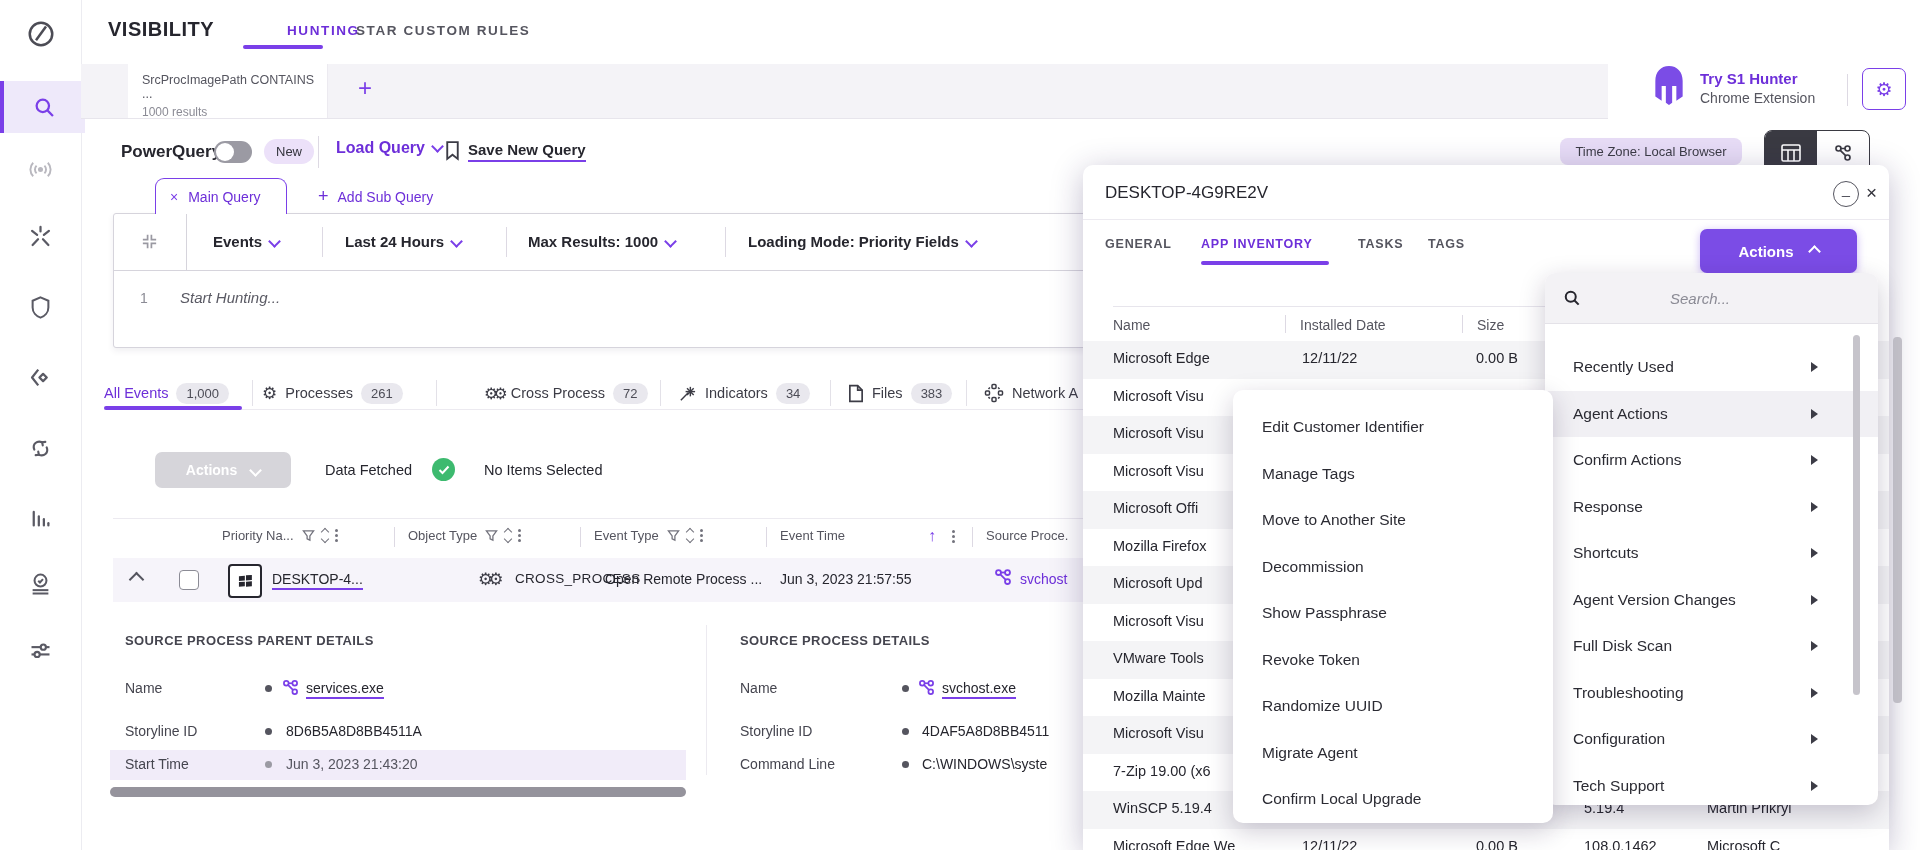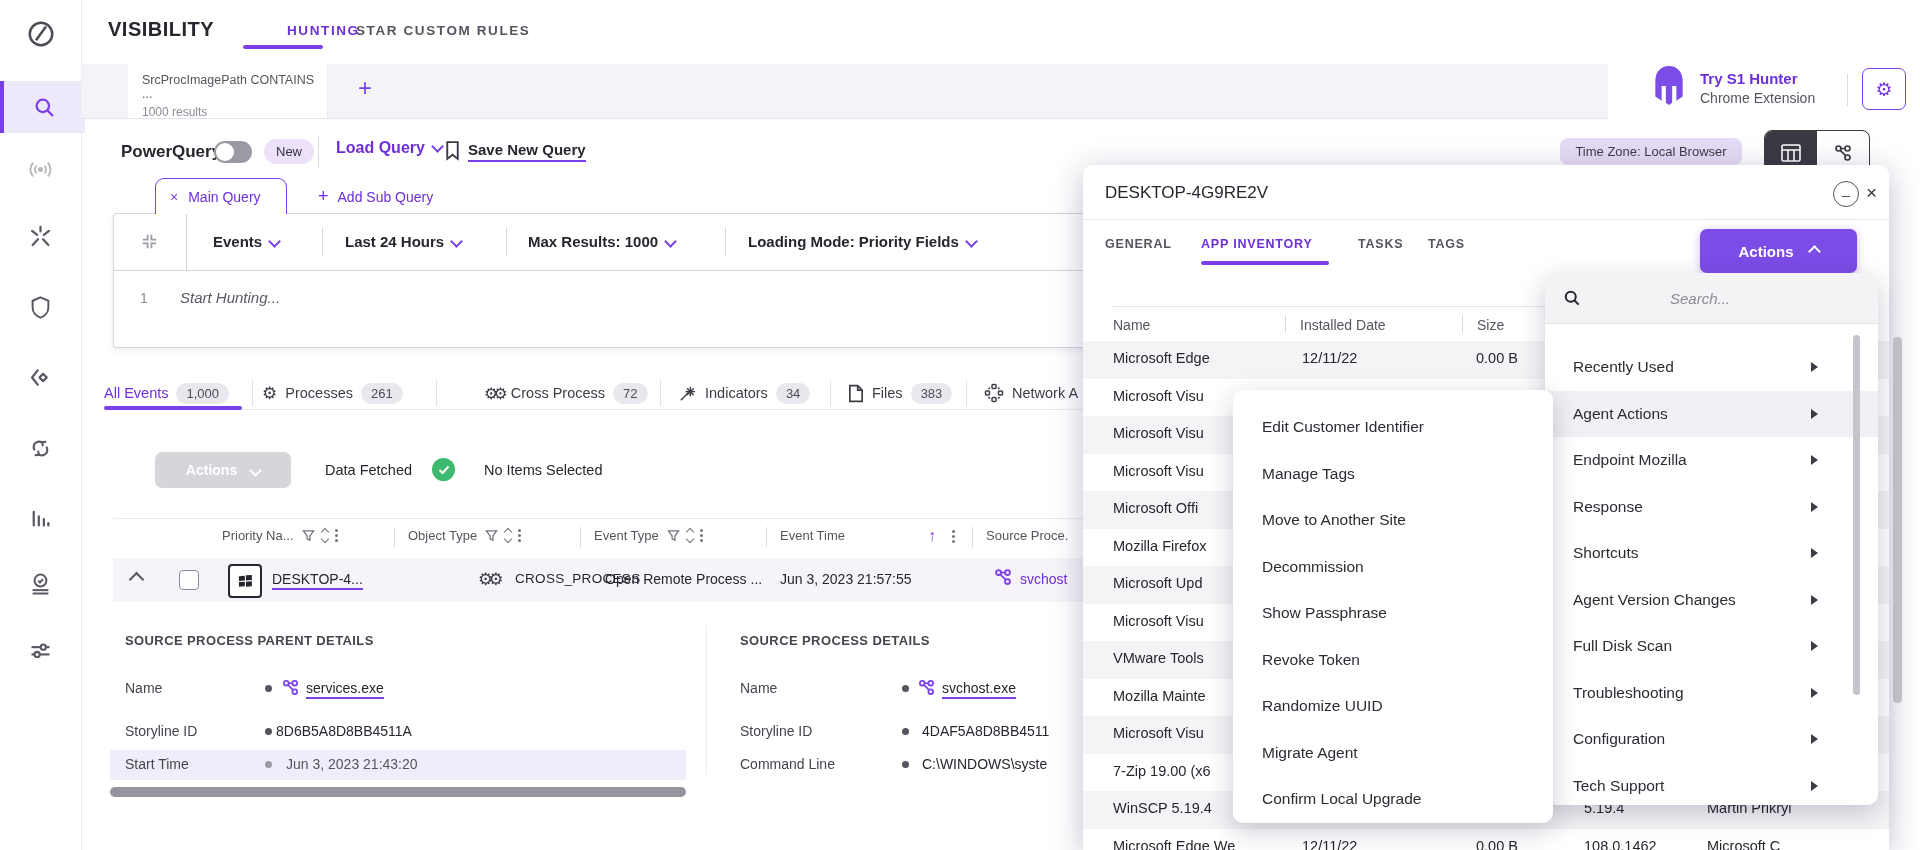--- a/index.html
+++ b/index.html
@@ -410,21 +410,21 @@
       <circle cx="4" cy="4" r="2.2"></circle>
       <circle cx="12" cy="4" r="2.2"></circle>
       <circle cx="12" cy="12" r="2.2"></circle>
       <line x1="6.2" y1="4" x2="9.8" y2="4"></line>
       <line x1="5.6" y1="5.6" x2="10.3" y2="10.3"></line>
     </svg>
 </div>
 <div class="abs dval link-u" style="left:306px;top:680px;">services.exe</div>
 <div class="abs dlabel" style="left:125px;top:723px;">Storyline ID</div>
 <div class="abs bullet" style="left:265px;top:728px;"></div>
-<div class="abs dval" style="left:276px;top:723px;">8D6B5A8D8BB4511A</div>
+<div class="abs dval" style="left:286px;top:723px;">8D6B5A8D8BB4511A</div>
 <div class="abs" style="left:110px;top:750px;width:576px;height:30px;background:#f1ecf9;"></div>
 <div class="abs dlabel" style="left:125px;top:756px;">Start Time</div>
 <div class="abs bullet" style="left:265px;top:761px;background:#9b9aa3;"></div>
 <div class="abs dval" style="left:286px;top:756px;color:#55555f;">Jun 3, 2023 21:43:20</div>
 
 <div class="abs vdiv" style="left:706px;top:625px;height:150px;background:#eceaf0;"></div>
 
 <div class="abs dtitle" style="left:740px;top:633px;">SOURCE PROCESS DETAILS</div>
 <div class="abs dlabel" style="left:740px;top:680px;">Name</div>
 <div class="abs bullet" style="left:902px;top:685px;"></div>
@@ -537,21 +537,21 @@
   <div style="padding-top:20px;">
     <div class="menu-item">
         <span>Recently Used</span>
         <span class="tri-right"></span>
       </div>
     <div class="menu-item active">
         <span>Agent Actions</span>
         <span class="tri-right"></span>
       </div>
     <div class="menu-item">
-        <span>Endpoint Mozilla</span>
+        <span>Confirm Actions</span>
         <span class="tri-right"></span>
       </div>
     <div class="menu-item">
         <span>Response</span>
         <span class="tri-right"></span>
       </div>
     <div class="menu-item">
         <span>Shortcuts</span>
         <span class="tri-right"></span>
       </div>

